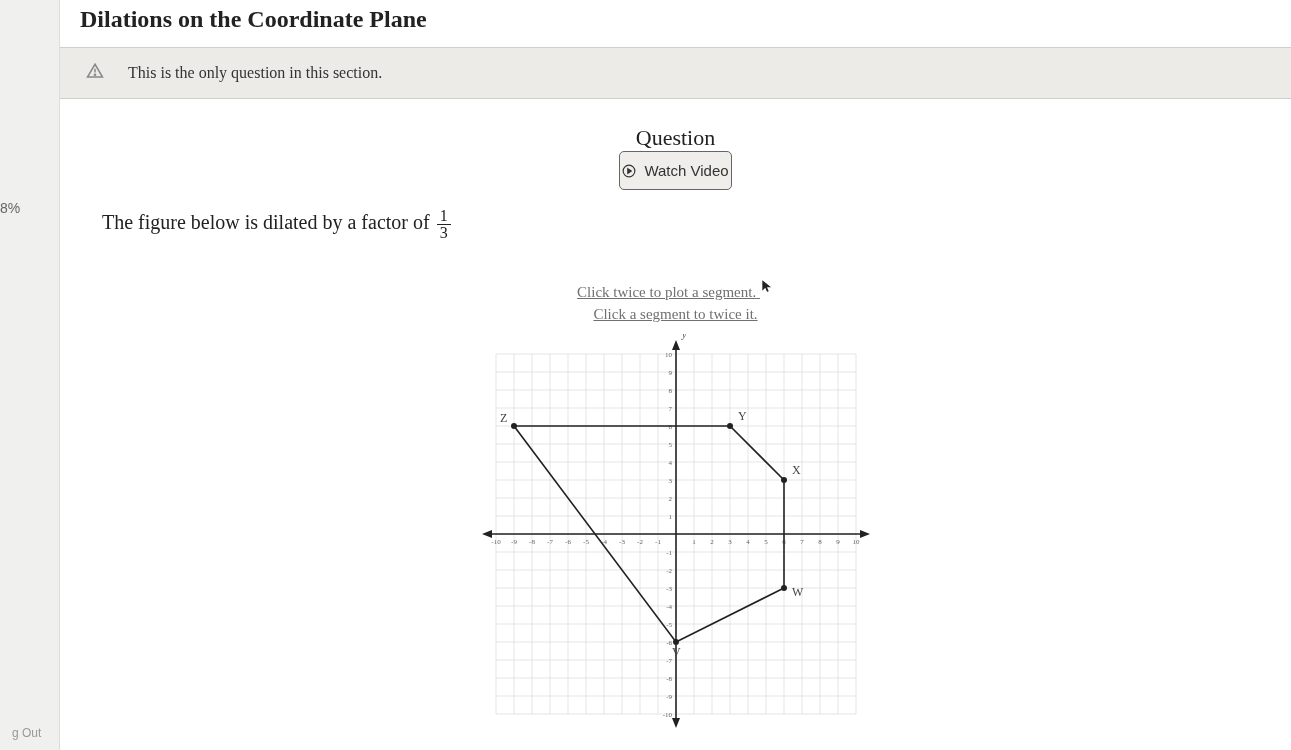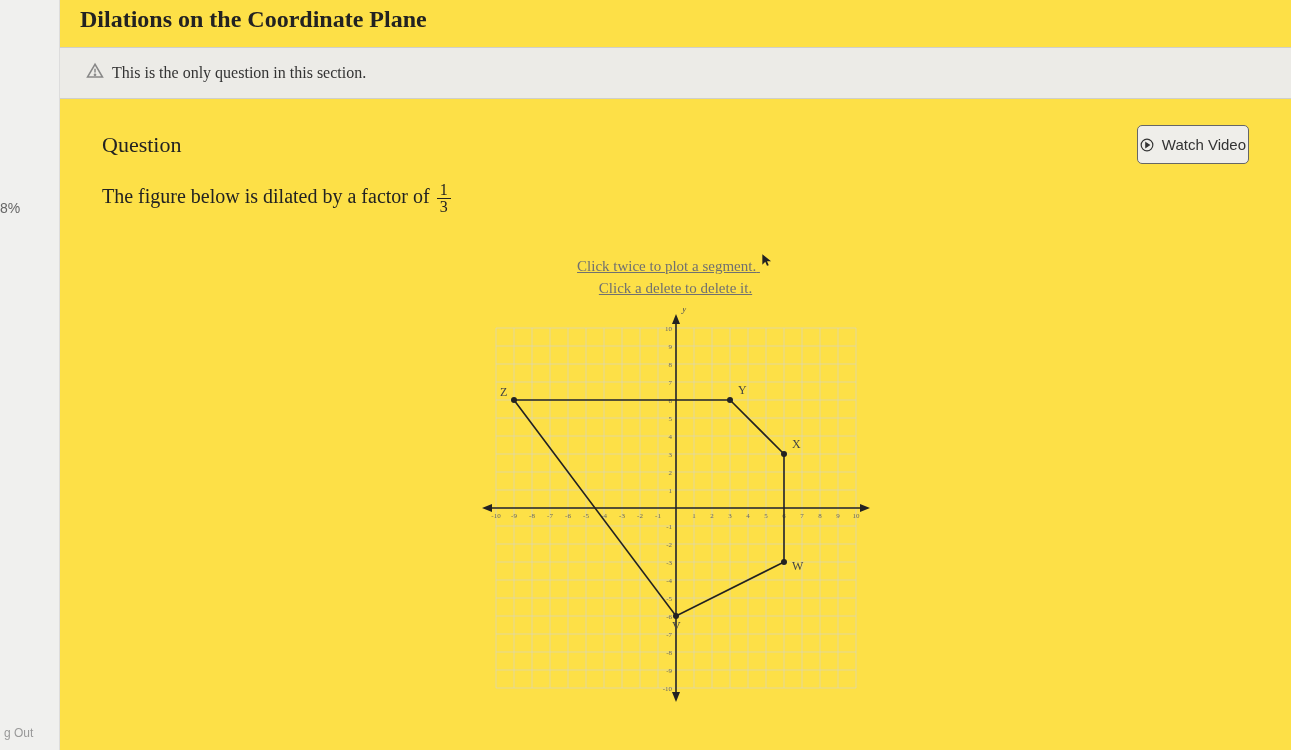--- a/index.html
+++ b/index.html
@@ -23,61 +23,62 @@
       position: absolute;
       top: 200px;
       left: 0;
       font-size: 14px;
       color: #666;
       font-family: Arial, sans-serif;
     }
     .left-rail .logout {
       position: absolute;
       bottom: 10px;
-      left: 4px;
+      left: 12px;
       font-size: 12px;
       color: #999;
       font-family: Arial, sans-serif;
     }
     .main {
       position: absolute;
       left: 60px; top: 0; right: 0; bottom: 0;
-      background: #fde047;
+      background: #ffffff;
     }
     .page-title {
       font-size: 24px;
       font-weight: bold;
       color: #222;
       padding: 6px 20px 14px 20px;
       font-family: Georgia, serif;
     }
     .notice-bar {
       display: flex;
       align-items: center;
-      gap: 8px;
+      gap: 24px;
       padding: 14px 26px;
       border-top: 1px solid #cfcfcb;
       border-bottom: 1px solid #cfcfcb;
       background: #ecebe7;
       font-size: 16px;
       color: #333;
       font-family: Georgia, serif;
     }
     .notice-bar .warn-icon {
       color: #888;
       font-size: 16px;
     }
     .content {
       padding: 26px 42px;
     }
     .question-header {
       display: flex;
       align-items: center;
       justify-content: space-between;
       margin-bottom: 18px;
+      flex-direction: column;
     }
     .question-label {
       font-size: 22px;
       color: #222;
       font-family: Georgia, serif;
     }
     .btn-row { display:flex; gap:14px; }
     .btn {
       border: 1px solid #666;
       border-radius: 5px;
@@ -174,21 +175,21 @@
     </div>
 
     <div class="graph-wrap">
       <div class="hint">
         <span>Click twice to plot a segment.</span>
         <span class="cursor-icon">
           <svg width="14" height="14" viewBox="0 0 24 24">
               <path d="M4 2 L4 20 L9 15 L12 22 L15 21 L12 14 L19 14 Z" fill="#222"></path>
             </svg>
         </span><br>
-        <span>Click a delete to delete it.</span>
+        <span>Click a segment to twice it.</span>
       </div>
       <svg id="graph" class="graph-canvas" width="440" height="420">
           <line x1="40" y1="380" x2="40" y2="20" stroke="#d5d5d0" stroke-width="0.6"></line>
           <line x1="58" y1="380" x2="58" y2="20" stroke="#d5d5d0" stroke-width="0.6"></line>
           <line x1="76" y1="380" x2="76" y2="20" stroke="#d5d5d0" stroke-width="0.6"></line>
           <line x1="94" y1="380" x2="94" y2="20" stroke="#d5d5d0" stroke-width="0.6"></line>
           <line x1="112" y1="380" x2="112" y2="20" stroke="#d5d5d0" stroke-width="0.6"></line>
           <line x1="130" y1="380" x2="130" y2="20" stroke="#d5d5d0" stroke-width="0.6"></line>
           <line x1="148" y1="380" x2="148" y2="20" stroke="#d5d5d0" stroke-width="0.6"></line>
           <line x1="166" y1="380" x2="166" y2="20" stroke="#d5d5d0" stroke-width="0.6"></line>

